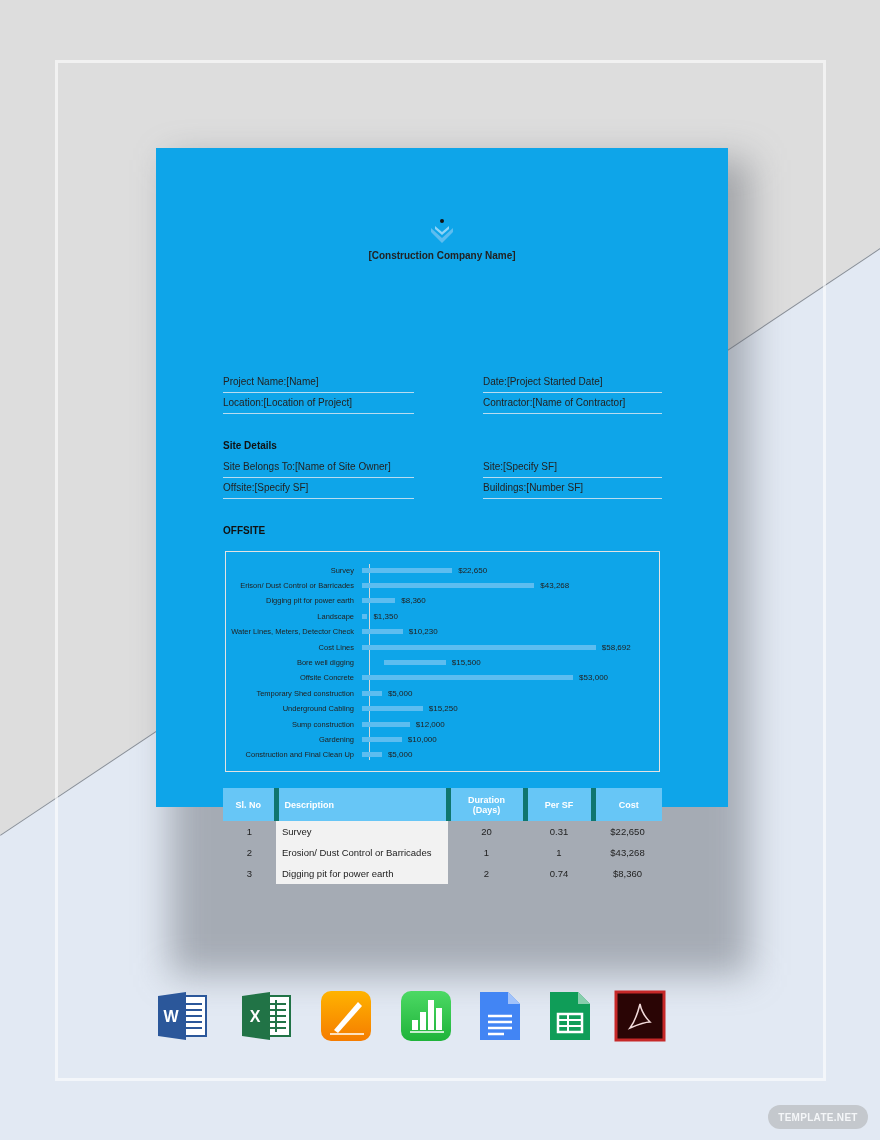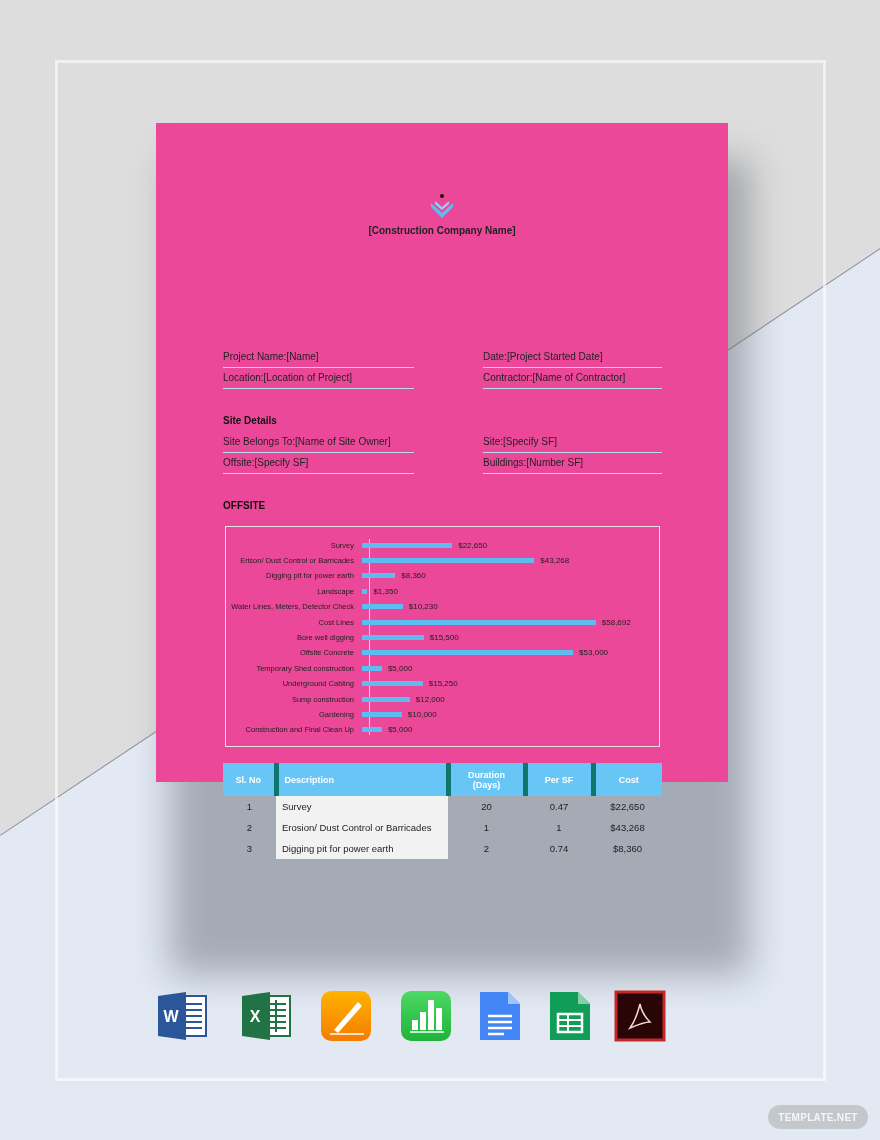--- a/index.html
+++ b/index.html
@@ -23,22 +23,22 @@
   .frame {
     position: absolute; left: 55px; top: 60px; width: 771px; height: 1021px;
     border: 3px solid rgba(255,255,255,0.6);
   }
   .page-shadow {
     position: absolute; left: 170px; top: 160px; width: 580px; height: 815px;
     background: rgba(90,95,105,0.45);
     filter: blur(18px);
   }
   .page {
-    position: absolute; left: 156px; top: 123px; width: 572px; height: 659px;
-    background: #ec4899;
+    position: absolute; left: 156px; top: 148px; width: 572px; height: 659px;
+    background: #0ea5e9;
   }
   .logo { position: absolute; left: 273px; top: 70px; width: 26px; height: 28px; }
   .company {
     position: absolute; left: 0; width: 572px; top: 102px; text-align: center;
     font-weight: bold; font-size: 10px; color: #222;
   }
   .contact {
     position: absolute; left: 0; width: 572px; top: 115px; text-align: center;
     font-size: 8.5px; color: #333;
   }
@@ -164,21 +164,21 @@
             <span class="bar-val">$10,230</span>
           </span>
         </div>
         <div class="bar-row" style="top: 89px;">
           <span class="bar-label">Cost Lines</span>
           <span class="bar-track">
             <span class="bar" style="width:233.78979999999999px"></span>
             <span class="bar-val">$58,692</span>
           </span>
         </div>
-        <div class="bar-row" style="top: 104.4px;">
+        <div class="bar-row" style="top: 104.4px; gap: 22px;">
           <span class="bar-label">Bore well digging</span>
           <span class="bar-track">
             <span class="bar" style="width:61.741666666666674px"></span>
             <span class="bar-val">$15,500</span>
           </span>
         </div>
         <div class="bar-row" style="top: 119.8px;">
           <span class="bar-label">Offsite Concrete</span>
           <span class="bar-track">
             <span class="bar" style="width:211.11666666666665px"></span>
@@ -231,21 +231,21 @@
         <th style="width:77px"><span>Duration</span><br><span>(Days)</span></th>
         <th style="width:68px">Per SF</th>
         <th style="width:69px">Cost</th>
       </tr>
     </thead>
     <tbody>
       <tr>
         <td>1</td>
         <td class="desc">Survey</td>
         <td>20</td>
-        <td>0.47</td>
+        <td>0.31</td>
         <td>$22,650</td>
       </tr>
       <tr>
         <td>2</td>
         <td class="desc">Erosion/ Dust Control or Barricades</td>
         <td>1</td>
         <td>1</td>
         <td>$43,268</td>
       </tr>
       <tr>

